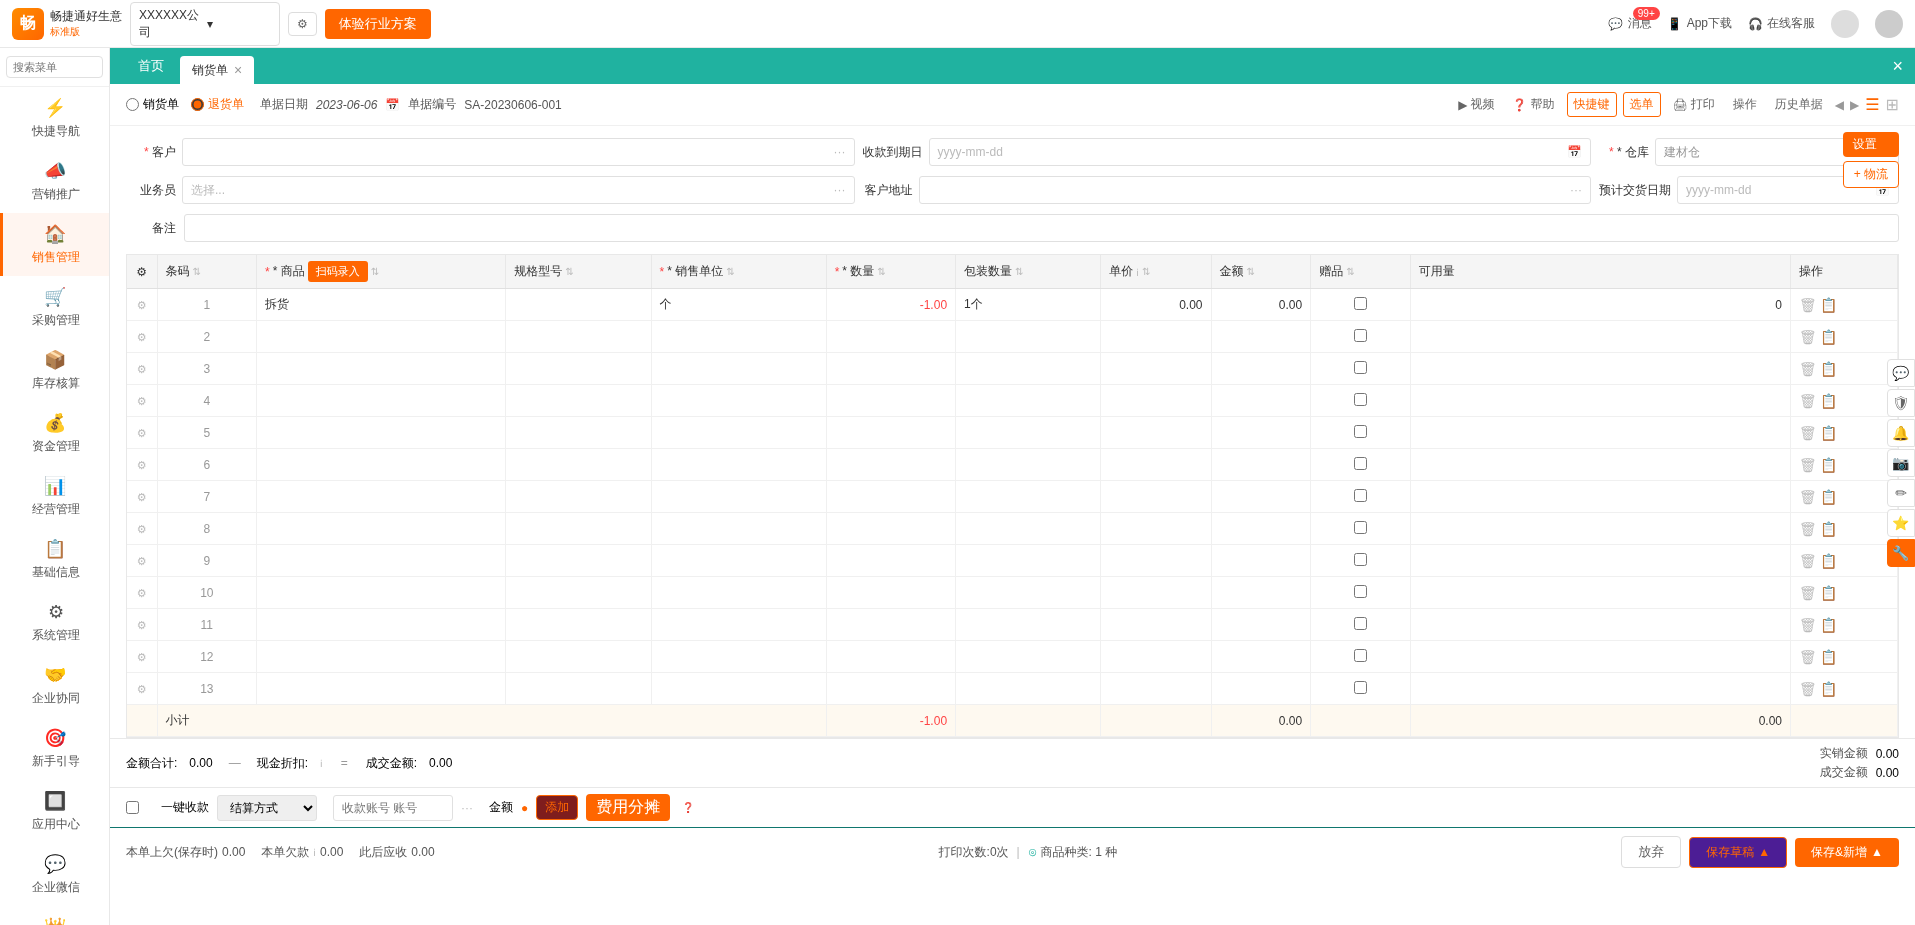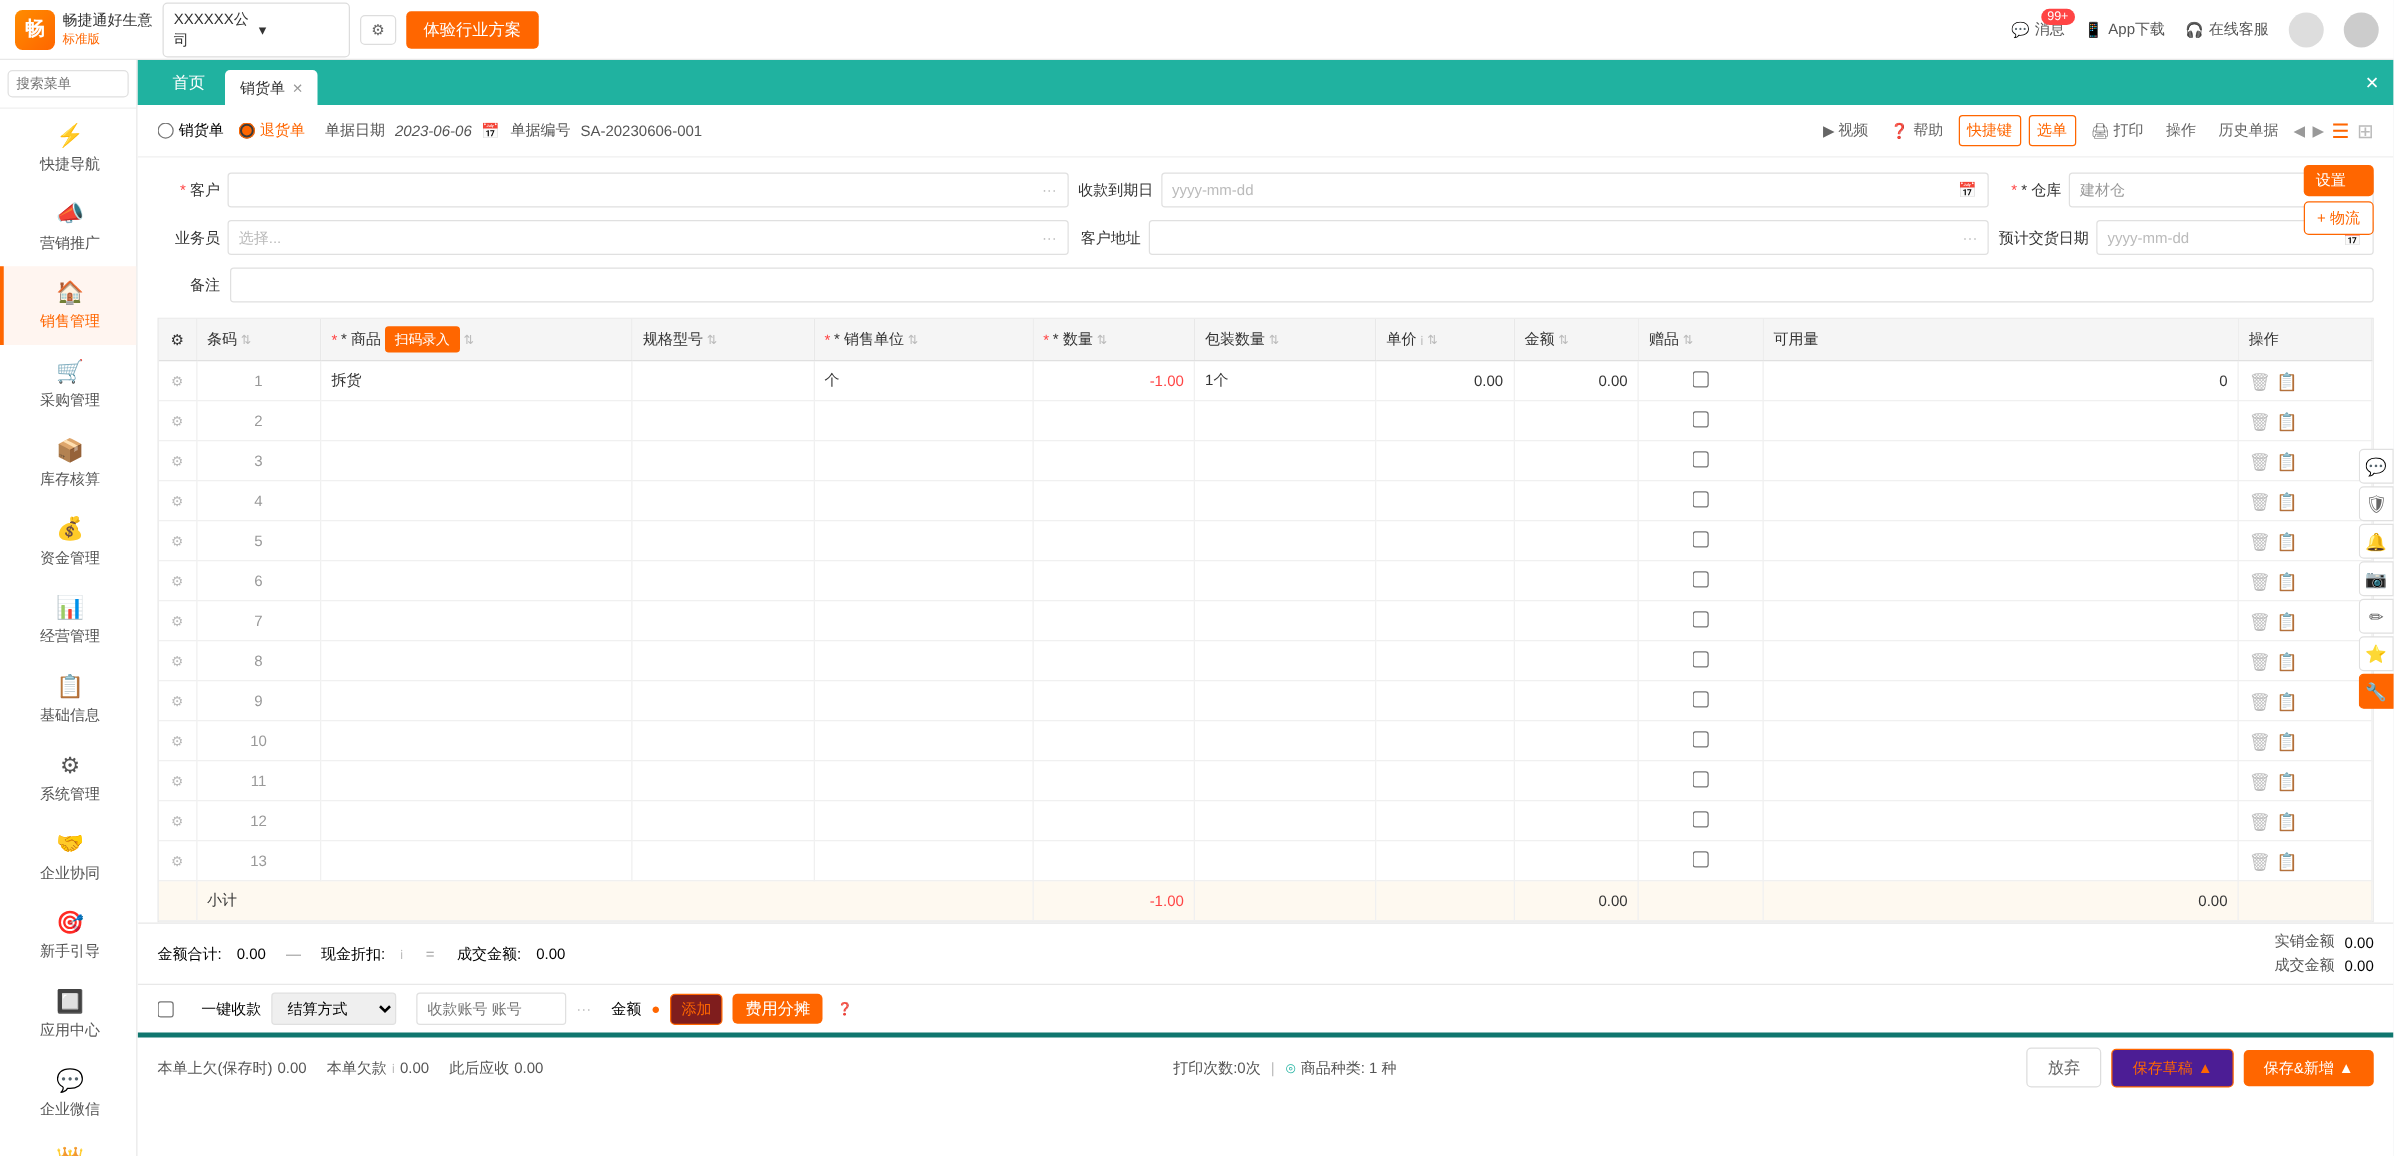--- a/index.html
+++ b/index.html
@@ -155,26 +155,26 @@
     .checkbox-label { display: flex; align-items: center; gap: 22px; cursor: pointer; }
     .footer-input {
       border: 1px solid #e0e0e0; border-radius: 3px; padding: 3px 8px; height: 26px; width: 100px; font-size: 12px;
     }
     .add-btn {
       background: #7f1d1d; border: 1px solid #ff6600; color: #ff6600; border-radius: 4px;
       padding: 3px 8px; cursor: pointer; font-size: 12px;
     }
     .split-btn {
       background: white; border: 1px solid #ff6600; color: #ff6600; border-radius: 4px;
-      padding: 3px 10px; cursor: pointer; font-size: 13px;
+      padding: 3px 10px; cursor: pointer; font-size: 16px;
     }
 
     
     .bottom-action-bar {
-      background: white; border-top: 4px solid #0f766e; padding: 8px 16px;
+      background: white; border-top: 1px solid #0f766e; padding: 8px 16px;
       display: flex; align-items: center; flex-shrink: 0;
     }
     .bottom-left-stats { display: flex; gap: 16px; align-items: center; }
     .stat-item { display: flex; align-items: center; gap: 4px; color: #555; font-size: 12px; }
     .stat-val { font-weight: 500; }
     .print-info { display: flex; align-items: center; gap: 8px; color: #555; }
     .bottom-right-btns { display: flex; gap: 8px; align-items: center; }
     .discard-btn {
       border: 1px solid #ddd; color: #666; background: white; border-radius: 4px;
       padding: 6px 16px; cursor: pointer; font-size: 13px;

